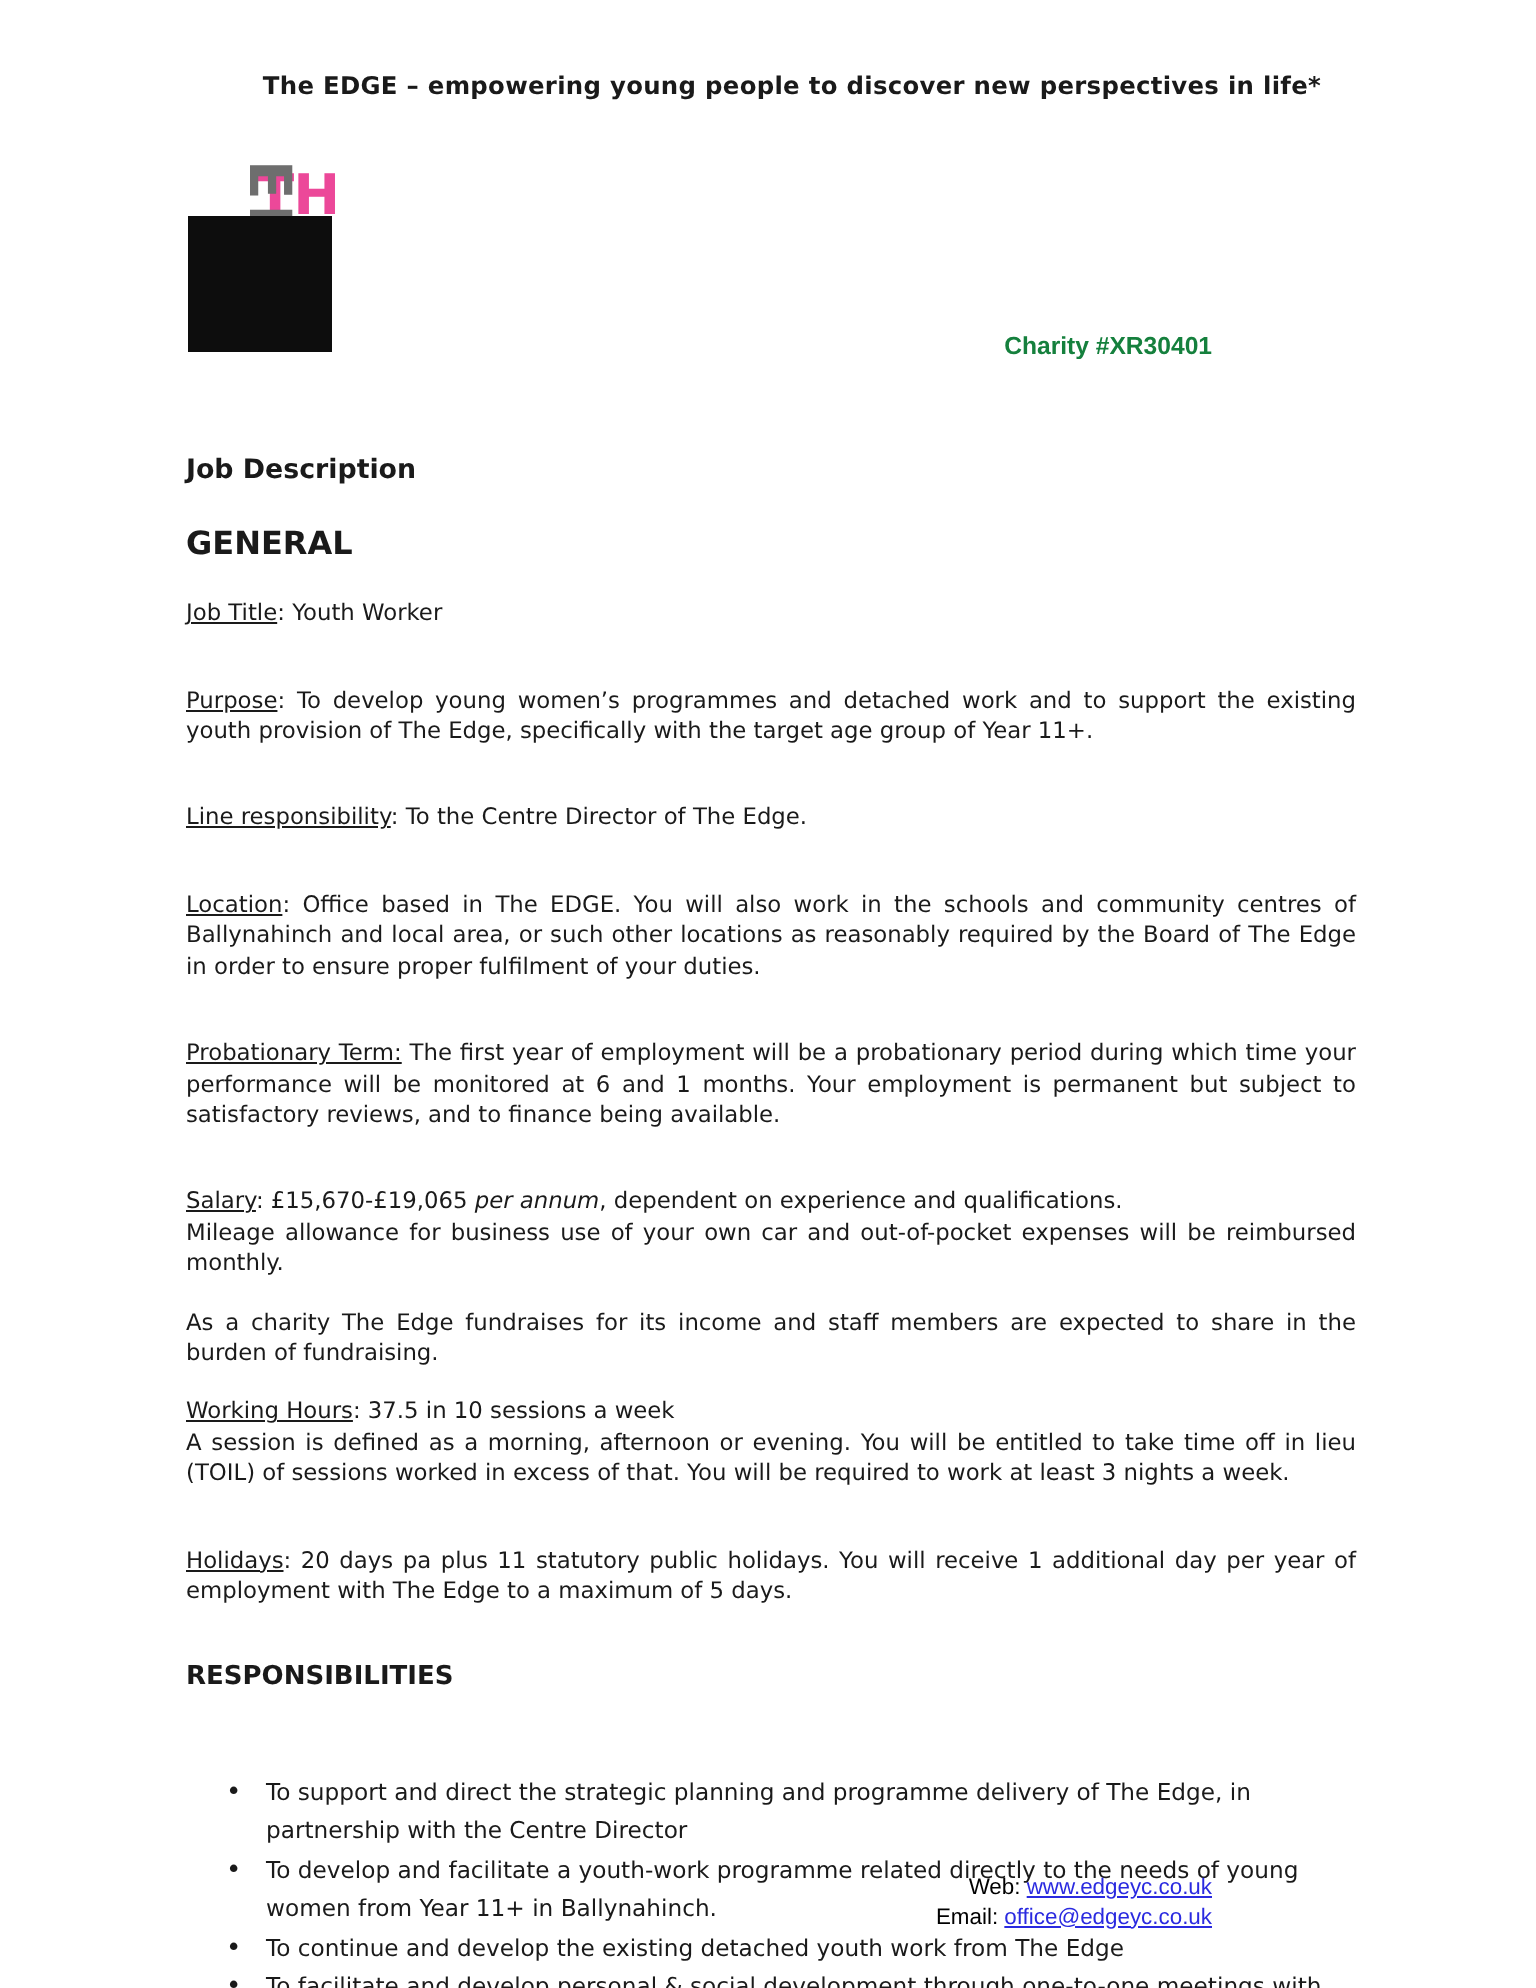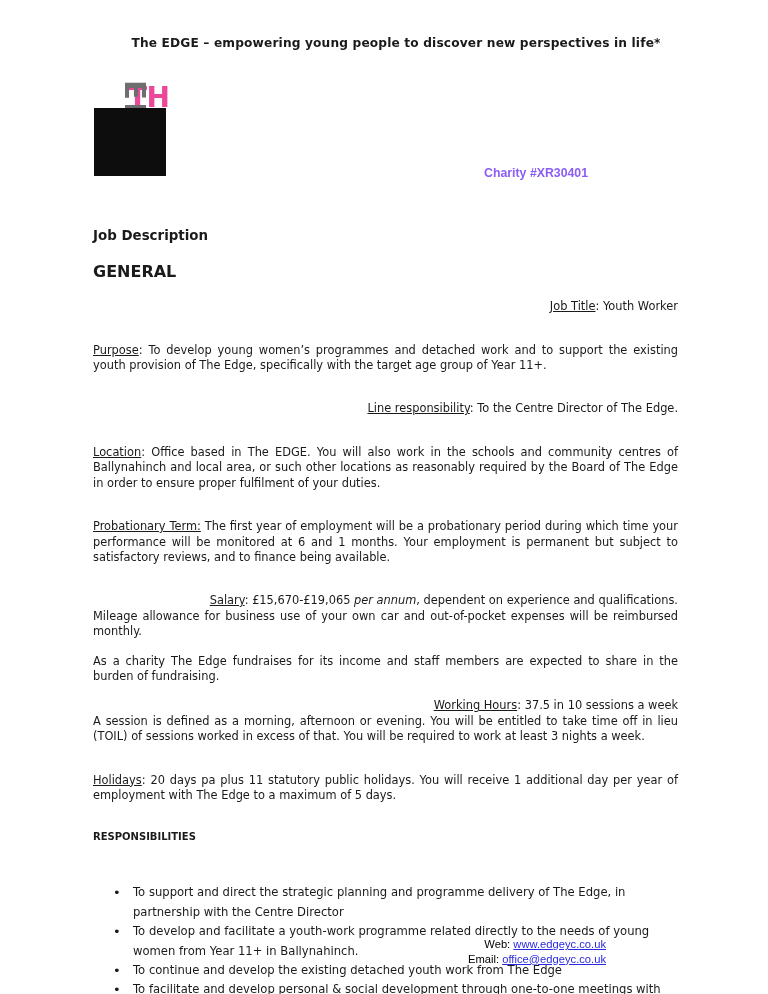--- a/index.html
+++ b/index.html
@@ -100,27 +100,27 @@
     right: 90px;
     top: 84px;
     text-align: right;
     font-family: "Liberation Sans", sans-serif;
     font-size: 12.3px;
     line-height: 15.2px;
     color: #000000;
   }
   .charity {
     position: absolute;
-    right: 108px;
+    right: 90px;
     top: 166px;
     text-align: right;
     font-family: "Liberation Sans", sans-serif;
     font-size: 12.3px;
     font-weight: bold;
-    color: #8b5cf6;
+    color: #15803d;
   }
 
   
   .doc {
     position: absolute;
     left: 93px;
     top: 212px;
     width: 585px;
     font-family: "DejaVu Sans", sans-serif;
     font-size: 11.4px;
@@ -133,30 +133,30 @@
     margin: 16px 0 18px 0;
     line-height: 1.2;
   }
   h2.sec-sub {
     font-size: 16px;
     font-weight: bold;
     margin: 0 0 18px 0;
     line-height: 1.2;
   }
   h2.sec-resp {
-    font-size: 10px;
+    font-size: 13px;
     font-weight: bold;
     margin: 0;
     line-height: 1.2;
   }
 
   p.para {
     margin: 0 0 14px 0;
     line-height: 15.4px;
-    text-align: right;
+    text-align: left;
   }
   p.para.justify {
     text-align: justify;
   }
   p.para.tight {
     margin-bottom: 0;
   }
   .u { text-decoration: underline; }
   .it { font-style: italic; }
 

